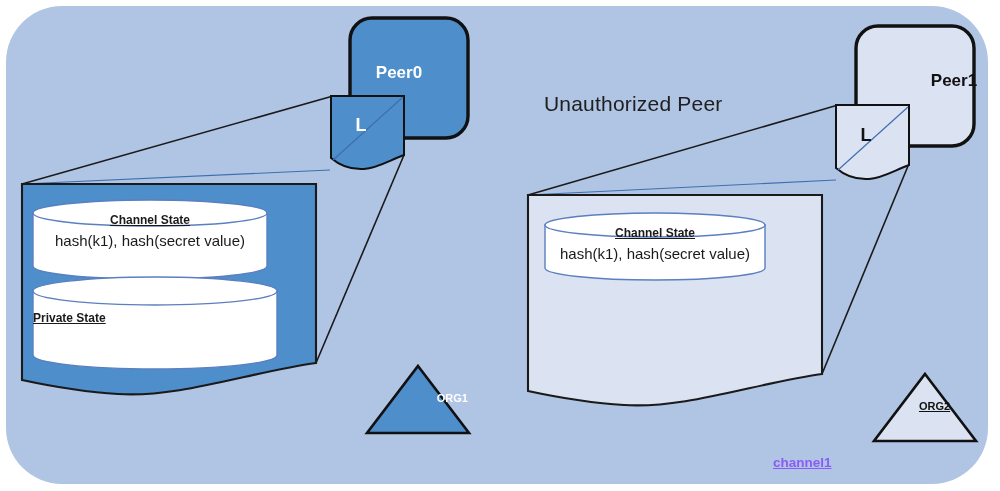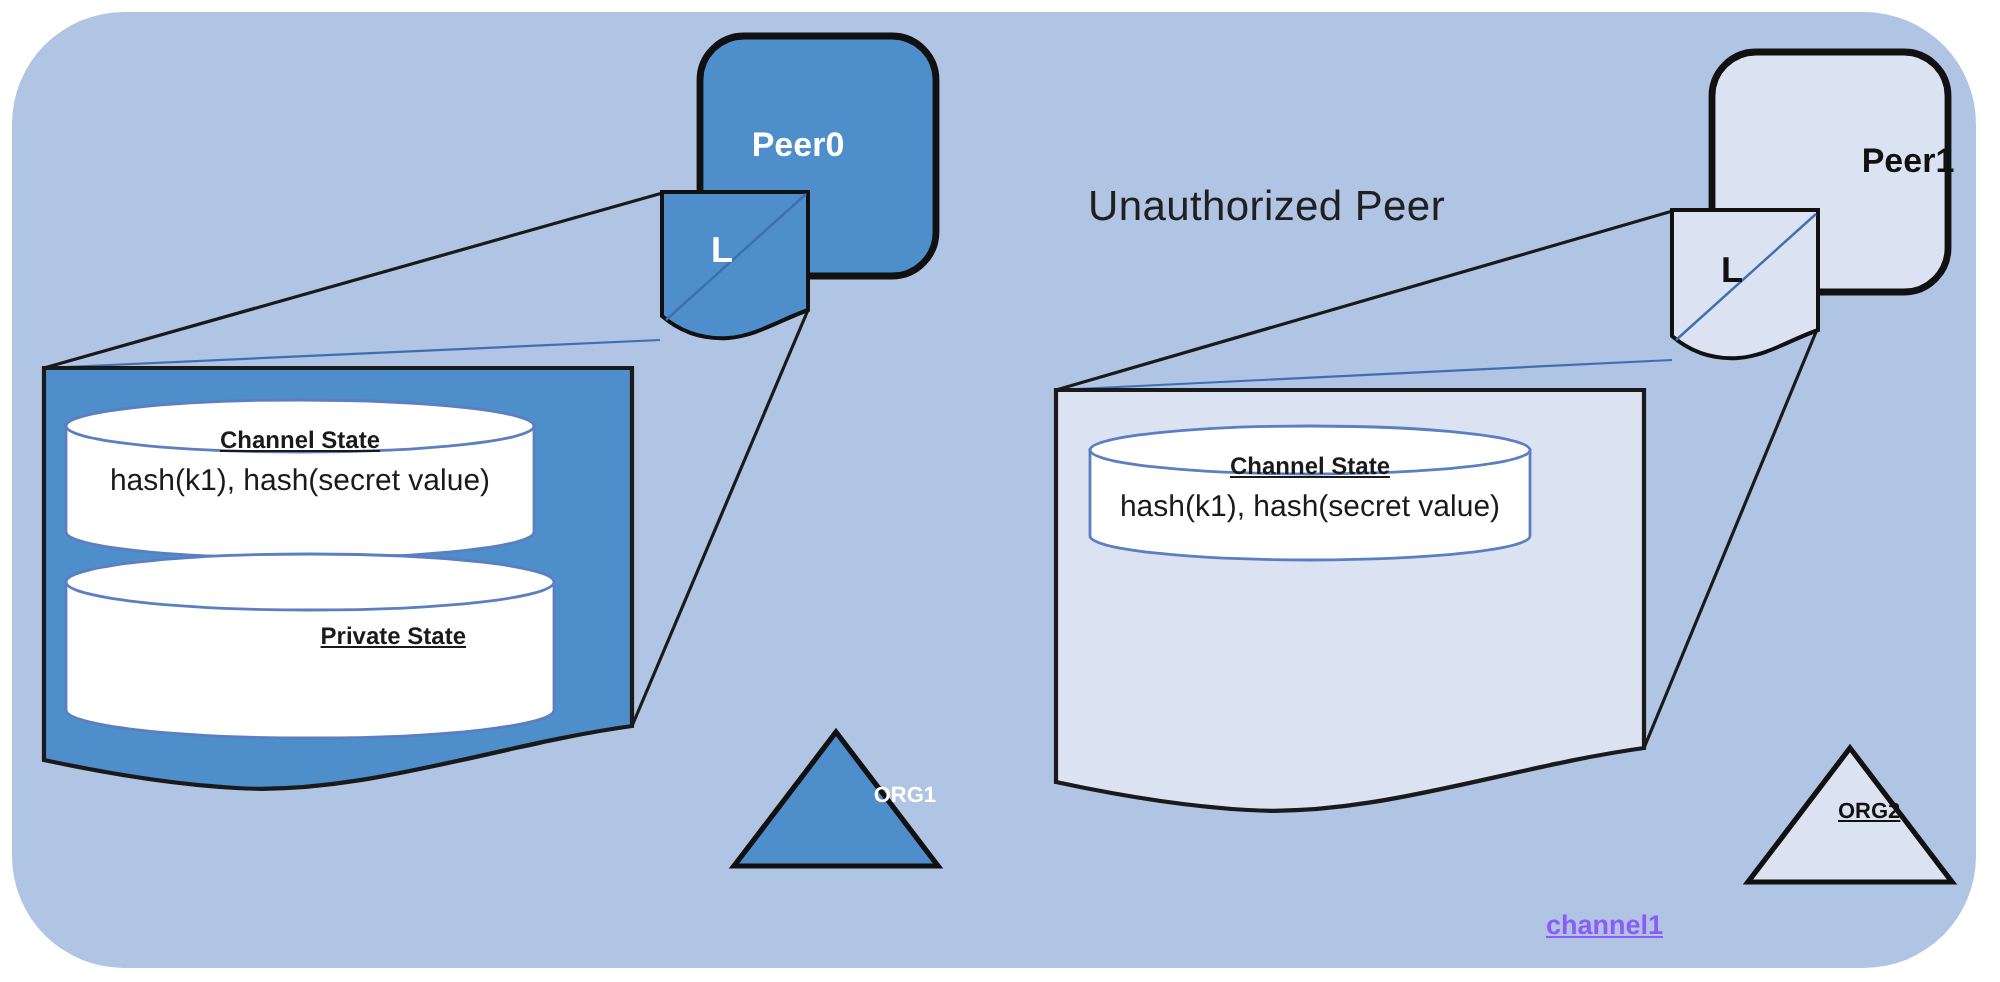--- a/index.html
+++ b/index.html
@@ -134,21 +134,21 @@
   </svg>
 
 
   <div class="lbl peer-box-label" style="left:350px; top:63px; width:98px; text-align:center; color:#ffffff;">Peer0</div>
 
   <div class="lbl ledger-letter" style="left:331px; top:115px; width:60px; text-align:center; color:#ffffff;">L</div>
 
   <div class="lbl db-title" style="left:33px; top:213px; width:234px; text-align:center;">Channel State</div>
   <div class="lbl db-sub" style="left:25px; top:232px; width:250px; text-align:center;">hash(k1), hash(secret value)</div>
 
-  <div class="lbl db-title" style="left:33px; top:311px; width:200px; text-align:right;">Private State</div>
+  <div class="lbl db-title" style="left:33px; top:311px; width:200px; text-align:left;">Private State</div>
 
   <div class="lbl org-label" style="left:368px; top:392px; width:100px; text-align:right; color:#ffffff;">ORG1</div>
 
   <div class="lbl peer-title" style="left:544px; top:92px;">Unauthorized Peer</div>
 
   <div class="lbl peer-box-label" style="left:856px; top:71px; width:118px; text-align:center; color:#111111;padding-left:39px;">Peer1</div>
 
   <div class="lbl ledger-letter" style="left:836px; top:125px; width:60px; text-align:center; color:#111111;">L</div>
 
   <div class="lbl db-title" style="left:545px; top:226px; width:220px; text-align:center;">Channel State</div>

